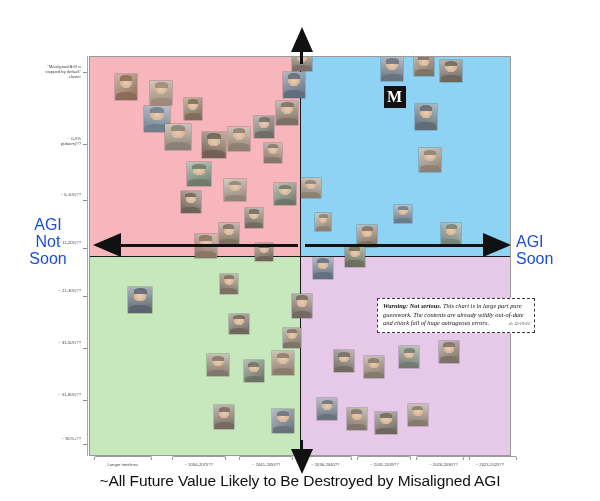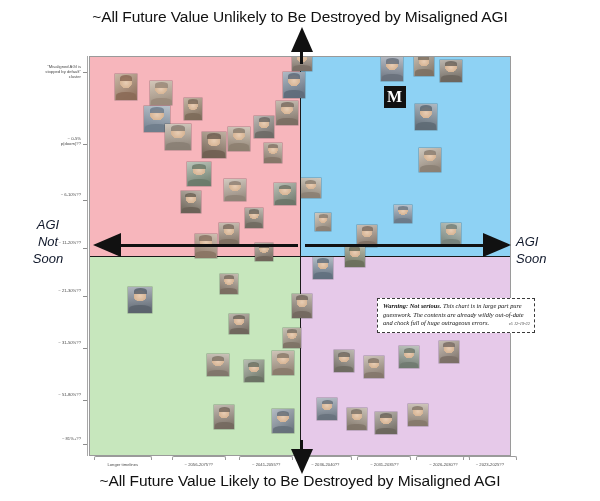--- a/index.html
+++ b/index.html
@@ -11,21 +11,21 @@
 
   
   .axis-title{
     position:absolute;left:0;width:600px;text-align:center;
     font-size:15.5px;color:#111;letter-spacing:-0.1px;white-space:nowrap;
   }
   #title-top{top:8px;}
   #title-bottom{top:472px;}
 
   .side-label{
-    position:absolute;font-size:13px;line-height:17px;color:#0f172a;text-align:center;font-style:italic;
+    position:absolute;font-size:16px;line-height:17px;color:#1d4ed8;text-align:center;
   }
   #label-left{left:6px;top:216px;width:84px;}
   #label-right{left:516px;top:233px;width:80px;text-align:left;}
 
   
   #plot{
     position:absolute;left:89px;top:56px;width:422px;height:400px;
     border:1px solid #9a9a9a;box-sizing:border-box;overflow:hidden;
   }
   .quad{position:absolute;width:50%;height:50%;}
@@ -84,21 +84,20 @@
              display:flex;align-items:center;gap:2px;opacity:.92;}
   .wm-sq{width:9px;height:11px;background:#f0a020;display:inline-block;}
   .wm-cn{font-size:15px;font-weight:bold;color:#6e6e6e;font-family:"DejaVu Sans",sans-serif;
          letter-spacing:-1px;}
 </style>
 </head>
 <body>
 
 <div id="stage">
 
-  <div class="axis-title" id="title-top">~All Future Value Unlikely to Be Destroyed by Misaligned AGI</div>
 
   <div class="axis-title" id="title-bottom">~All Future Value Likely to Be Destroyed by Misaligned AGI</div>
 
   <div class="side-label" id="label-left">
     <div>AGI</div>
     <div>Not</div>
     <div>Soon</div>
   </div>
 
   <div class="side-label" id="label-right">

